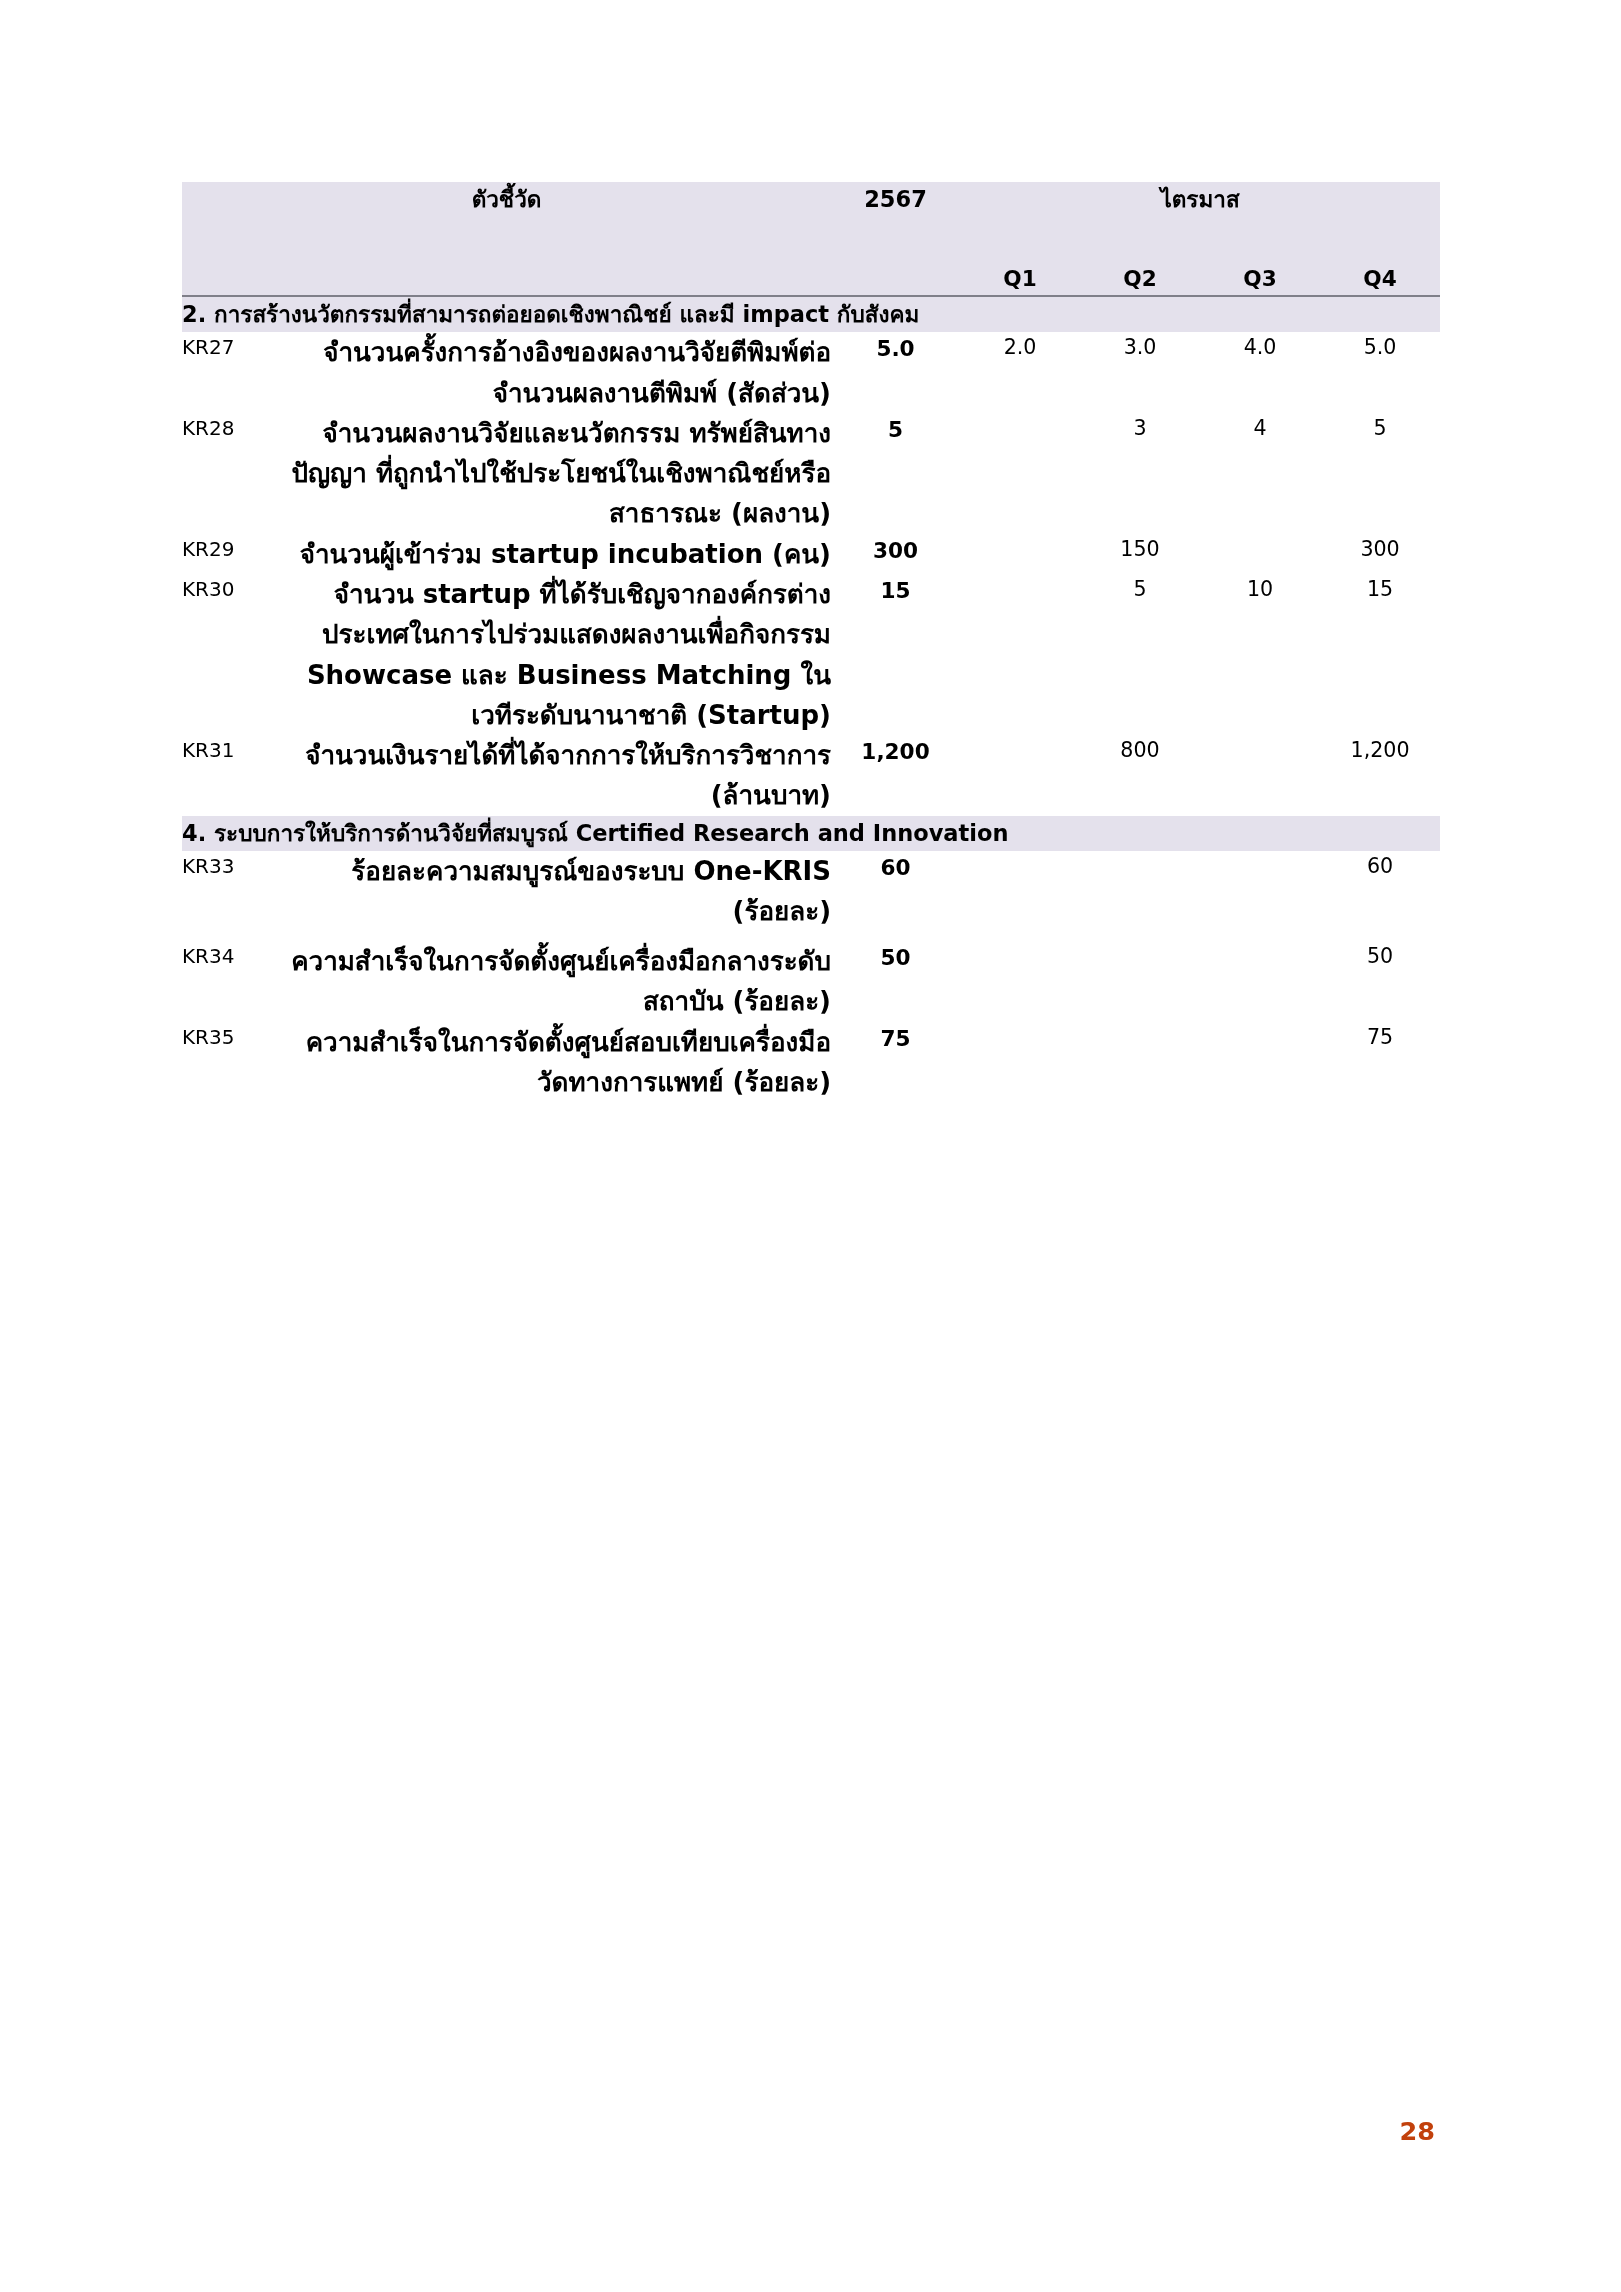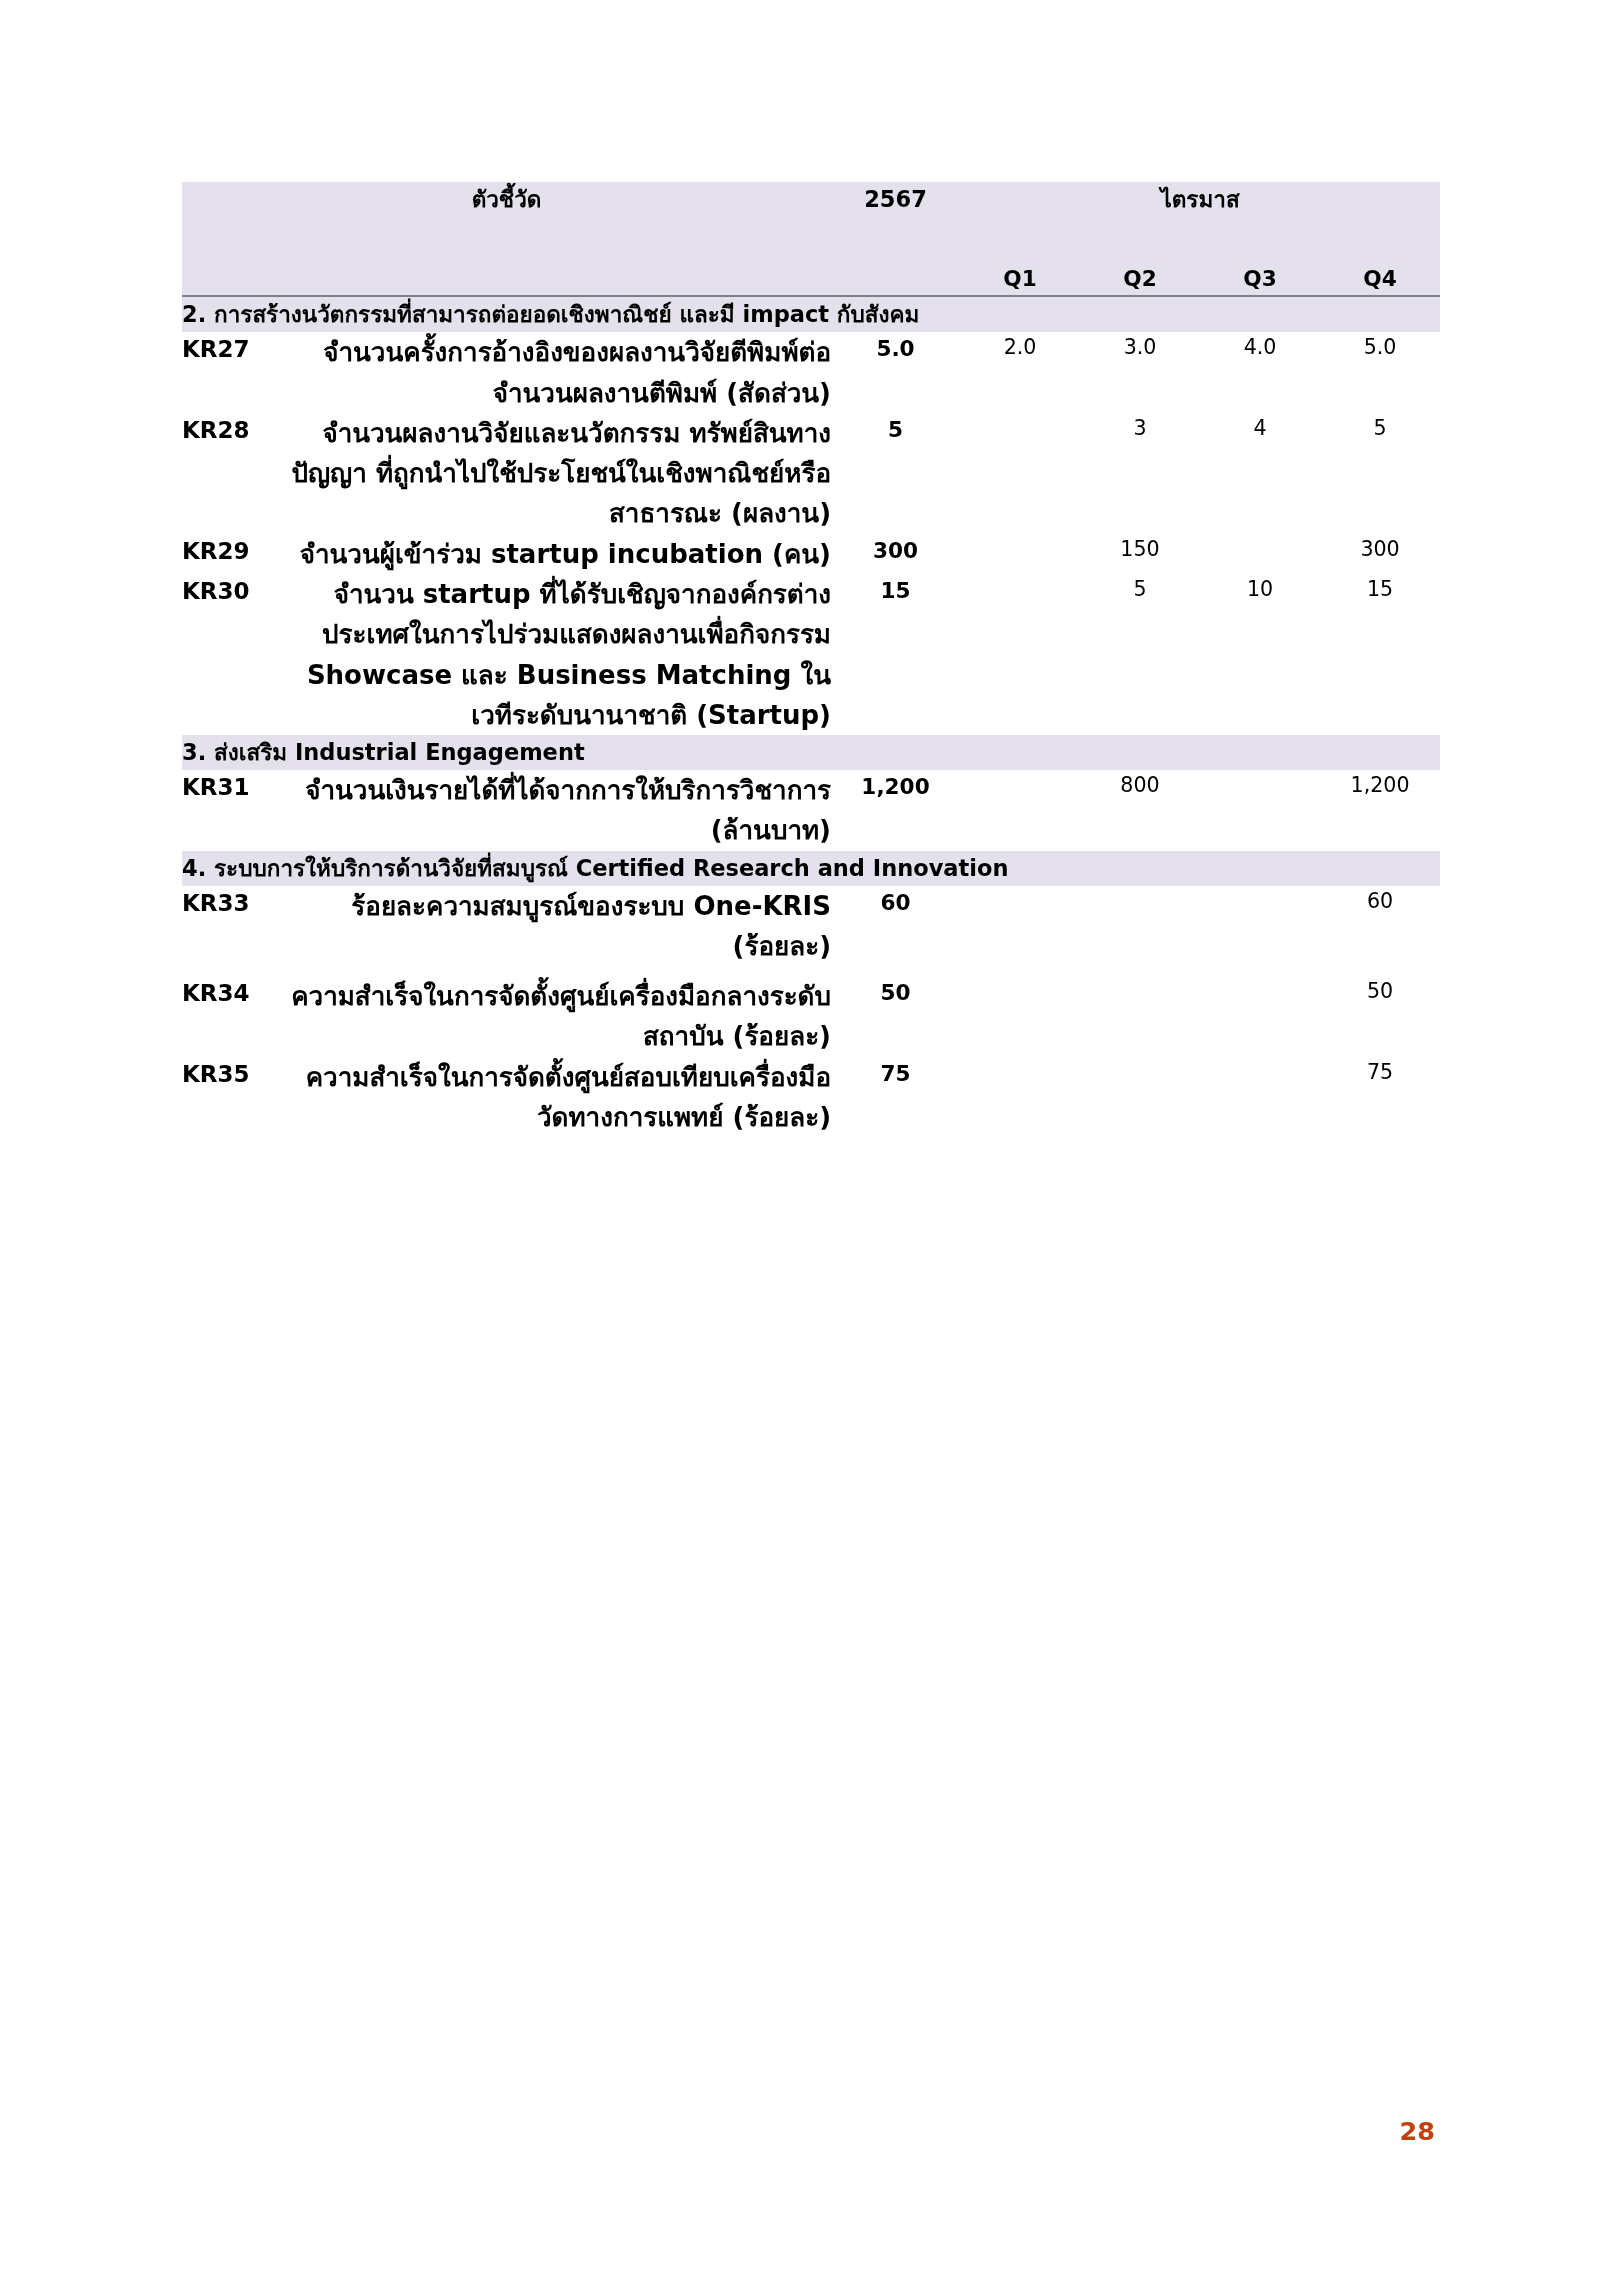--- a/index.html
+++ b/index.html
@@ -109,22 +109,22 @@
     border-top: 2.9px solid #7f7f89;
     padding-top: 11.8px;
     padding-bottom: 25.5px;
     background: #ffffff;
   }
   .data-row.no-rule td {
     border-top: none;
     padding-top: 9.8px;
   }
   .cell-code {
-    font-weight: bold;
-    font-size: 23px;
+    font-weight: normal;
+    font-size: 20px;
     text-align: left;
     padding-left: 9.8px;
   }
   .cell-name {
     font-weight: bold;
     font-size: 26px;
     text-align: right;
     padding-right: 13.7px;
   }
   .cell-target {
@@ -233,23 +233,20 @@
         <tr class="data-row">
           <td class="cell-code">KR30</td>
           <td class="cell-name">จำนวน startup ที่ได้รับเชิญจากองค์กรต่างประเทศในการไปร่วมแสดงผลงานเพื่อกิจกรรม Showcase และ Business Matching ในเวทีระดับนานาชาติ (Startup)</td>
           <td class="cell-target">15</td>
           <td class="cell-q"></td>
           <td class="cell-q">5</td>
           <td class="cell-q">10</td>
           <td class="cell-q">15</td>
         </tr>
 
-        <tr class="section-row">
-          <td colspan="7">3. ส่งเสริม Industrial Engagement</td>
-        </tr>
 
         <tr class="data-row">
           <td class="cell-code">KR31</td>
           <td class="cell-name">จำนวนเงินรายได้ที่ได้จากการให้บริการวิชาการ (ล้านบาท)</td>
           <td class="cell-target">1,200</td>
           <td class="cell-q"></td>
           <td class="cell-q">800</td>
           <td class="cell-q"></td>
           <td class="cell-q">1,200</td>
         </tr>

